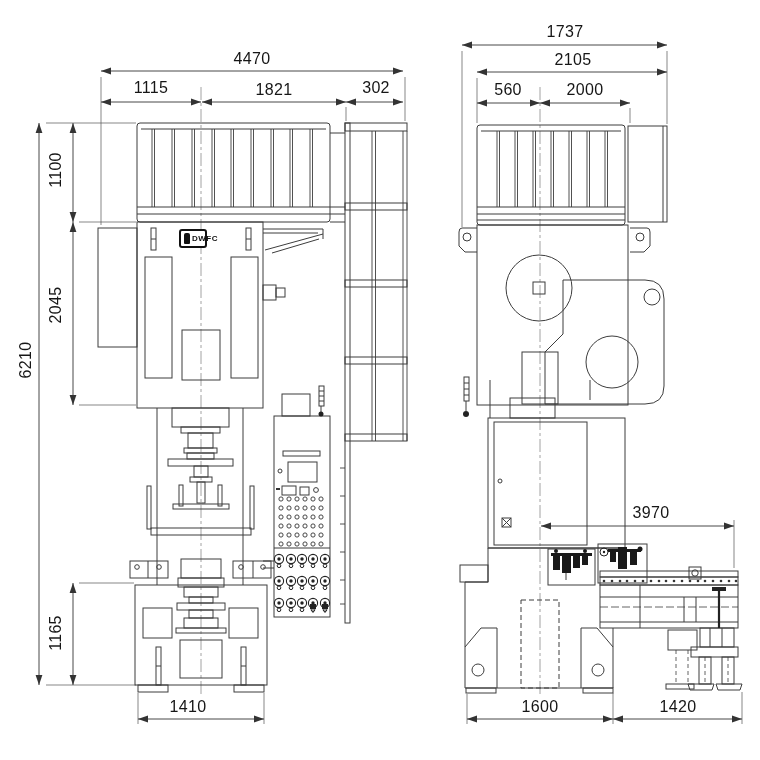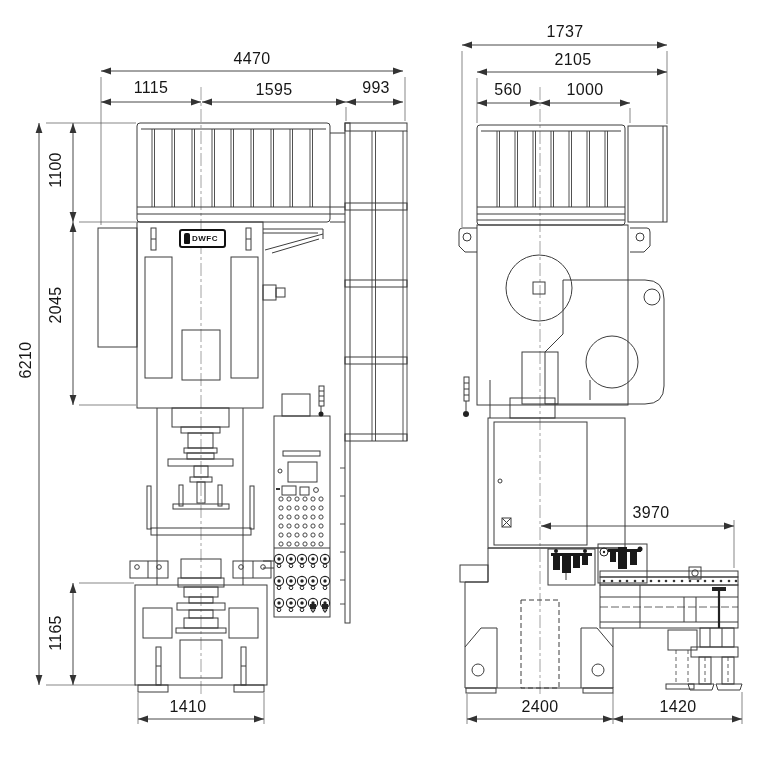--- a/index.html
+++ b/index.html
@@ -3,21 +3,21 @@
 <meta charset="utf-8">
 <style>
   html,body{margin:0;padding:0;background:#ffffff;}
   body{width:760px;height:760px;overflow:hidden;}
   .canvas{position:absolute;left:0;top:0;width:760px;height:760px;background:#ffffff;
           font-family:"Liberation Sans",sans-serif;}
   svg{position:absolute;left:0;top:0;}
   .dim{position:absolute;font-size:16px;line-height:1;color:#161616;letter-spacing:.3px;
        white-space:nowrap;transform:translate(-50%,-50%);}
   .dim.v{transform:translate(-50%,-50%) rotate(-90deg);}
-  .badge{position:absolute;left:179px;top:229px;width:47px;height:19px;box-sizing:border-box;
+  .badge{position:absolute;left:179px;top:229px;width:28px;height:19px;box-sizing:border-box;
          border:2px solid #111;border-radius:3px;background:#fff;display:flex;align-items:center;
          gap:2px;padding:1px 3px;}
   .badge-icon{width:6px;height:11px;background:#111;border-radius:2px 2px 1px 1px;flex:0 0 auto;}
   .badge-text{font-size:8px;font-weight:bold;letter-spacing:.5px;color:#111;}
 </style>
 </head>
 <body>
 
 <div class="canvas">
 
@@ -359,29 +359,29 @@
   </g>
 </svg>
 
 <div class="badge">
   <span class="badge-icon"></span>
   <span class="badge-text">DWFC</span>
 </div>
 
 <div class="dim" style="left:252px;top:59px">4470</div>
 <div class="dim" style="left:151px;top:88px">1115</div>
-<div class="dim" style="left:274px;top:90px">1595</div>
-<div class="dim" style="left:376px;top:88px">993</div>
+<div class="dim" style="left:274px;top:90px">1821</div>
+<div class="dim" style="left:376px;top:88px">302</div>
 <div class="dim v" style="left:56px;top:170px">1100</div>
 <div class="dim v" style="left:56px;top:305px">2045</div>
 <div class="dim v" style="left:26px;top:360px">6210</div>
 <div class="dim v" style="left:56px;top:633px">1165</div>
 <div class="dim" style="left:188px;top:707px">1410</div>
 
 <div class="dim" style="left:565px;top:32px">1737</div>
 <div class="dim" style="left:573px;top:60px">2105</div>
 <div class="dim" style="left:508px;top:90px">560</div>
-<div class="dim" style="left:585px;top:90px">1000</div>
+<div class="dim" style="left:585px;top:90px">2000</div>
 <div class="dim" style="left:651px;top:513px">3970</div>
-<div class="dim" style="left:540px;top:707px">2400</div>
+<div class="dim" style="left:540px;top:707px">1600</div>
 <div class="dim" style="left:678px;top:707px">1420</div>
 
 </div>
 
 </body></html>

